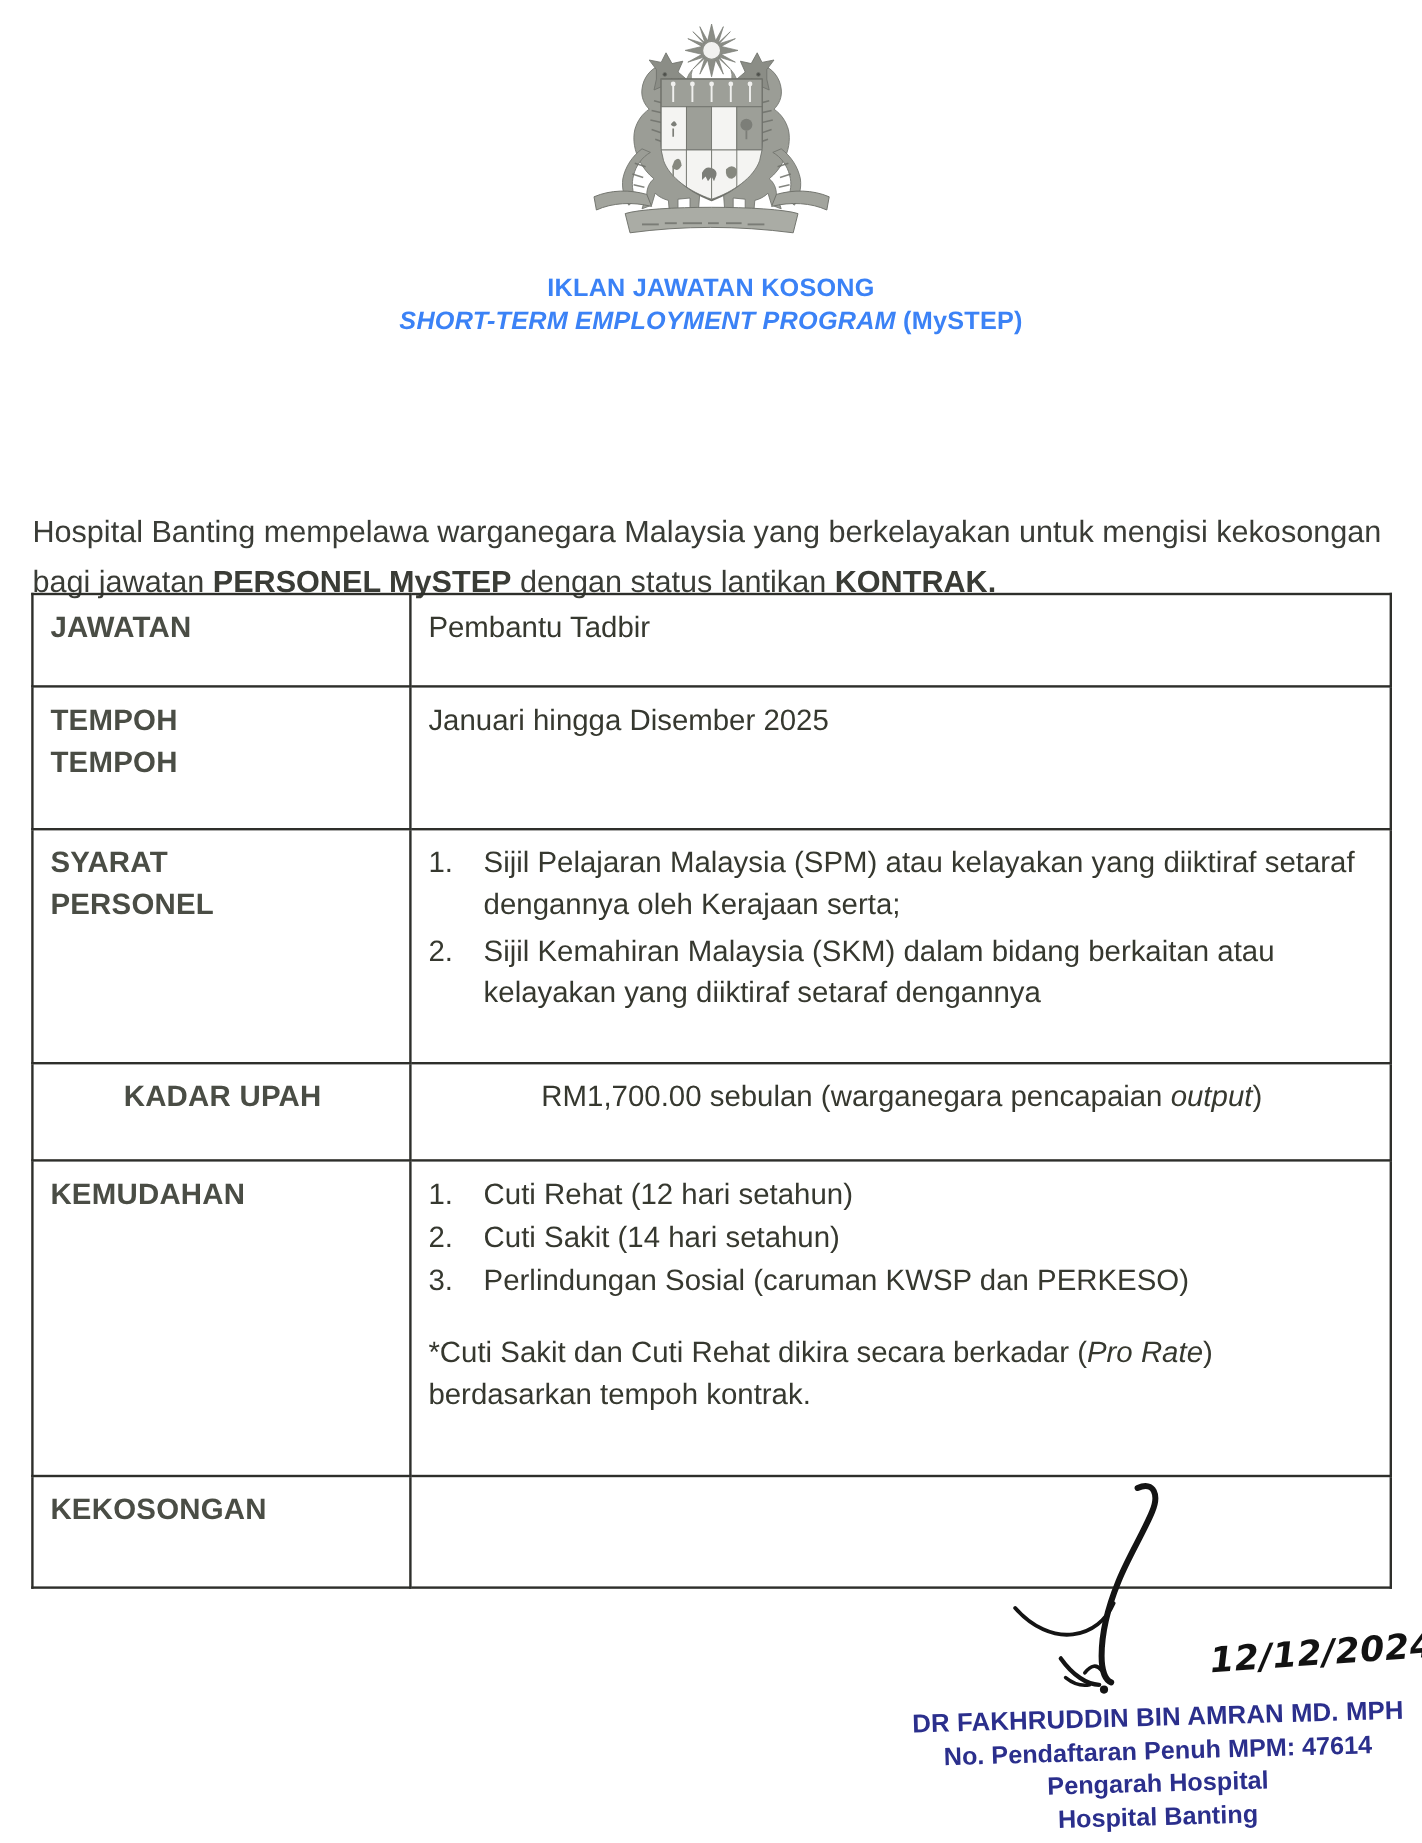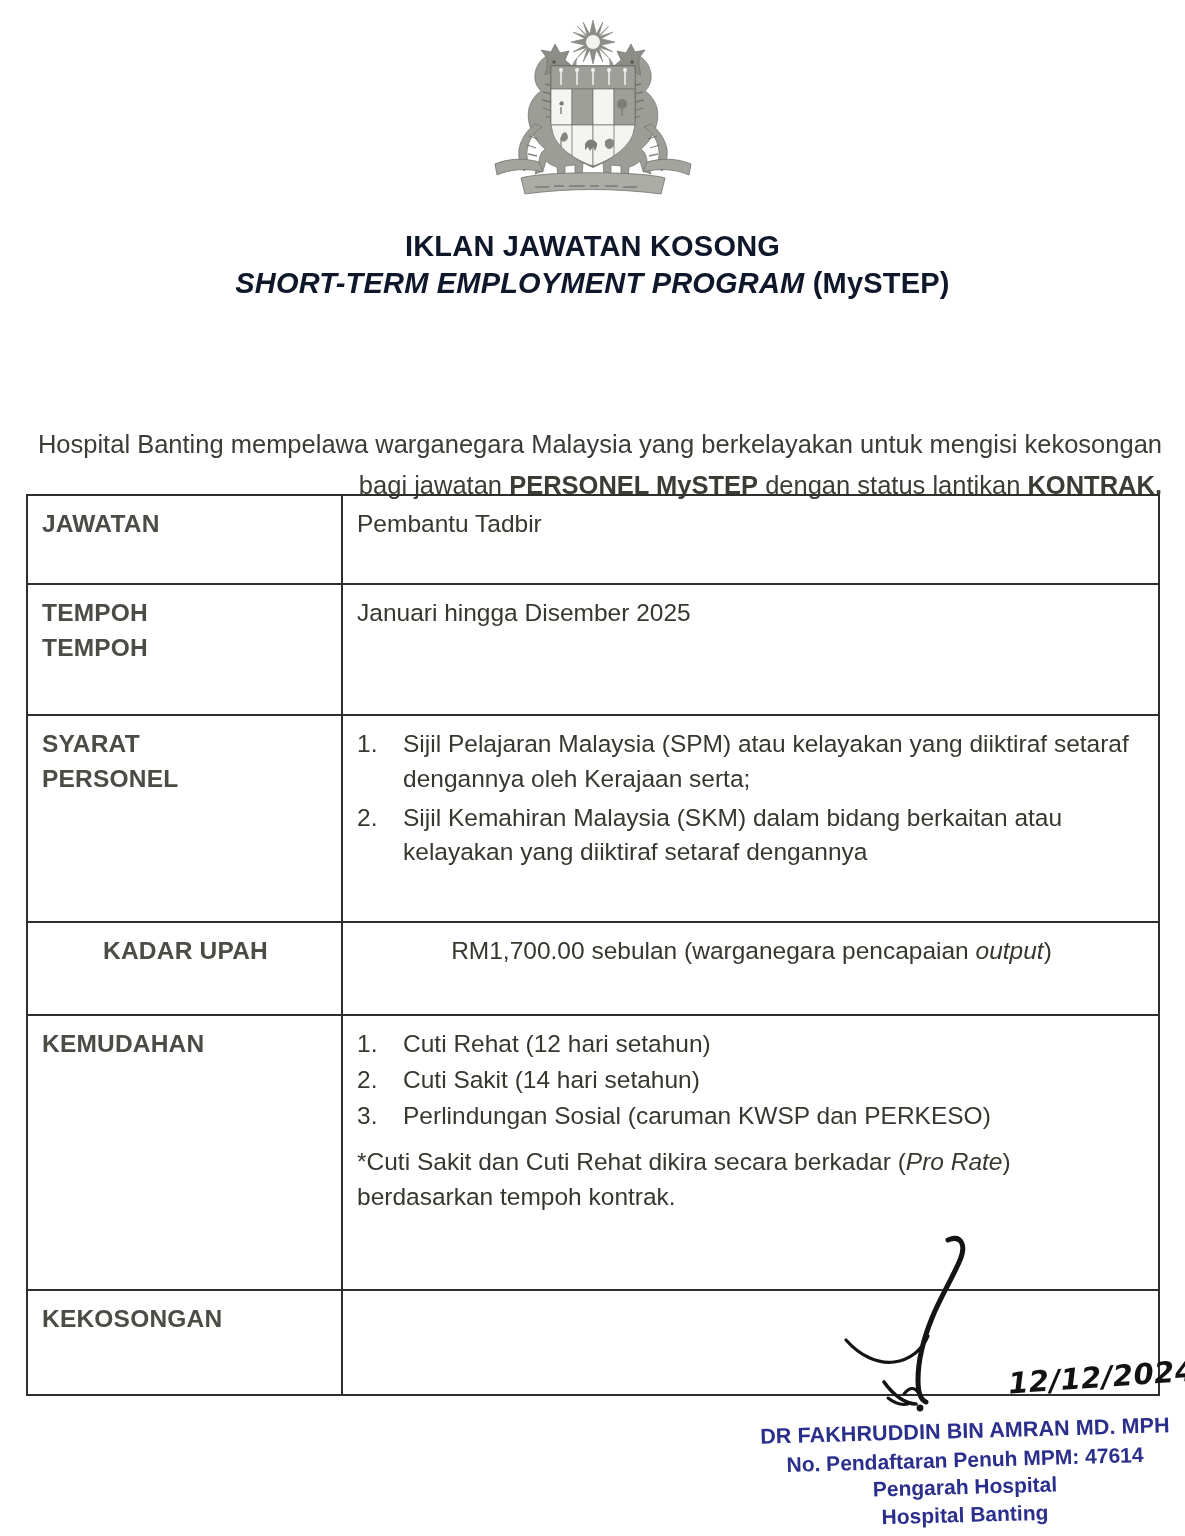--- a/index.html
+++ b/index.html
@@ -34,56 +34,56 @@
   
   .title-block {
     position: absolute;
     top: 228px;
     left: 0;
     width: 1185px;
     text-align: center;
     line-height: 1.28;
   }
   .title-line {
-    font-size: 29px;
+    font-size: 21px;
     font-weight: bold;
     letter-spacing: 0.2px;
-    color: #0f172a;
+    color: #3b82f6;
     white-space: nowrap;
   }
   .title-line.italic-part .ital {
     font-style: italic;
   }
 
   
   .intro {
     position: absolute;
     top: 398px;
     left: 27px;
     width: 1135px;
     font-size: 25.5px;
     line-height: 1.62;
     color: #3a3c36;
-    text-align: right;
+    text-align: left;
   }
   .intro b { font-weight: bold; }
 
   
   .tbl {
     position: absolute;
     top: 494px;
     left: 26px;
     width: 1134px;
     border-collapse: collapse;
     table-layout: fixed;
   }
   .tbl td {
     border: 2px solid #2e2f2b;
     vertical-align: top;
-    padding: 11px 12px 26px 14px;
+    padding: 11px 12px 14px 14px;
     font-size: 24.5px;
     line-height: 1.42;
     color: #36382f;
   }
   .tbl td.label {
     width: 287px;
     font-weight: bold;
     letter-spacing: 0.2px;
     color: #4a4d45;
   }
@@ -110,21 +110,21 @@
   }
   ol.numlist li .num {
     position: absolute;
     left: 0;
     top: 0;
     width: 36px;
     text-align: left;
   }
   ol.numlist.tight li { margin-bottom: 1px; }
   .note {
-    margin-top: 12px;
+    margin-top: 26px;
   }
   .ital { font-style: italic; }
 
   
   .sig-area {
     position: absolute;
     left: 760px;
     top: 1232px;
     width: 410px;
     height: 300px;

